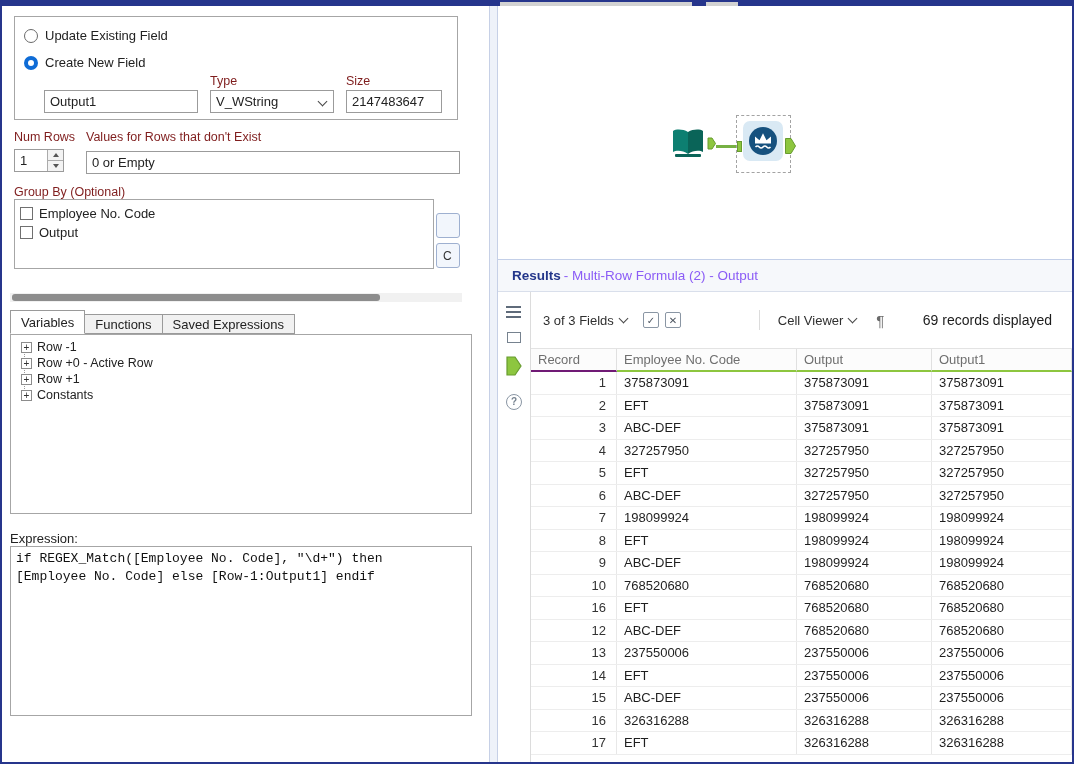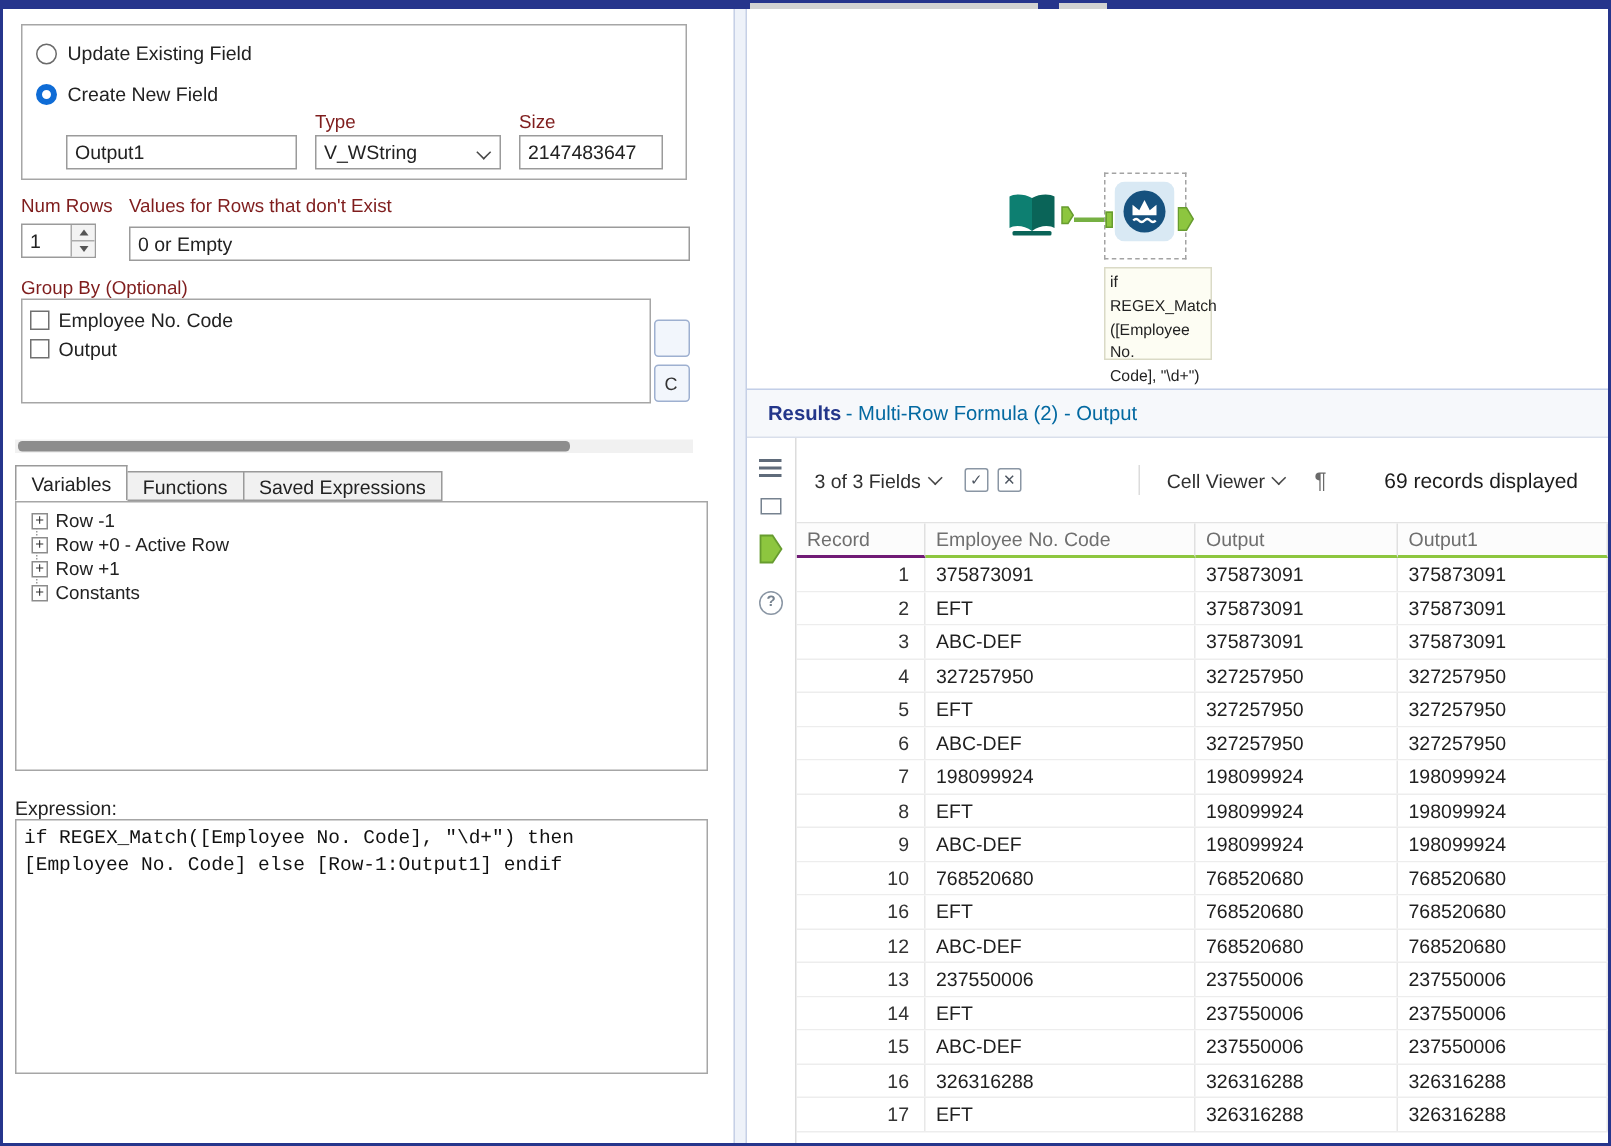--- a/index.html
+++ b/index.html
@@ -62,21 +62,21 @@
   .dashed-sel{left:734px;top:113px;width:55px;height:58px;border:1px dashed #a3a3a3}
   .in-anchor{left:735px;top:139px;width:5px;height:11px;background:#8dc63f;border:1px solid #679c2f}
   .annotation{left:734px;top:176px;width:72px;height:62px;background:#fdfdf3;border:1px solid #dadac6;
     font-size:10.5px;line-height:1.5;padding:2px 3px;color:#222}
 
   
   .results-bar{left:496px;top:257px;width:574px;height:33px;background:#f6f8fb;
     border-top:1px solid #c3cfe8;border-bottom:1px solid #d9dfeb;display:flex;align-items:center;padding-left:14px;
     font-size:13.5px}
   .results-bar .bold{font-weight:bold;color:#23368a}
-  .results-bar .rest{color:#0369a1;margin-left:3px}
+  .results-bar .rest{color:#8b5cf6;margin-left:3px}
   .results-body{left:496px;top:290px;width:574px;height:470px;display:flex}
   .strip{width:33px;border-right:1px solid #dcdcdc;position:relative;flex:0 0 auto}
   .menu-icon{position:absolute;left:8px;top:14px;width:15px}
   .menu-icon i{display:block;height:2px;background:#5f6b7a;margin-bottom:3px}
   .panel-icon{position:absolute;left:9px;top:40px;width:14px;height:11px;border:1.5px solid #76828f}
   .anchor-strip-icon{position:absolute;left:8px;top:64px}
   .help-icon{position:absolute;left:8px;top:102px;width:16px;height:16px;border:1.5px solid #8a96a4;border-radius:50%;
     font-size:10px;color:#76828f;font-weight:bold;text-align:center;line-height:13px}
   .rcontent{flex:1;display:flex;flex-direction:column;overflow:hidden}
   .rtoolbar{height:57px;border-bottom:1px solid #e3e3e3;display:flex;align-items:center;
@@ -214,25 +214,20 @@
     <rect width="40" height="40" rx="7" fill="#d9e9f4"></rect>
     <circle cx="20" cy="20" r="14" fill="#16517e"></circle>
     <path d="M12 22.5 L12 15.5 L16.5 19.2 L20 12.3 L23.5 19.2 L28 15.5 L28 22.5 Z" fill="#ffffff"></path>
     <path d="M12.5 26 q1.9 -2 3.75 0 t3.75 0 t3.75 0 t3.75 0" stroke="#ffffff" stroke-width="1.6" fill="none"></path>
   </svg>
 
   <svg class="abs" style="left:783px;top:136px" width="11" height="16" viewBox="0 0 11 16">
     <polygon points="0.5,0.5 6,0.5 10.5,8 6,15.5 0.5,15.5" fill="#8dc63f" stroke="#679c2f" stroke-width="1"></polygon>
   </svg>
 
-  <div class="abs annotation">
-      <div>if REGEX_Match</div>
-      <div>([Employee No.</div>
-      <div>Code], "\d+")</div>
-    </div>
 
   <div class="abs results-bar">
     <span class="bold">Results</span>
     <span class="rest">- Multi-Row Formula (2) - Output</span>
   </div>
 
   <div class="abs results-body">
     <div class="strip">
       <span class="menu-icon">
           <i></i>

